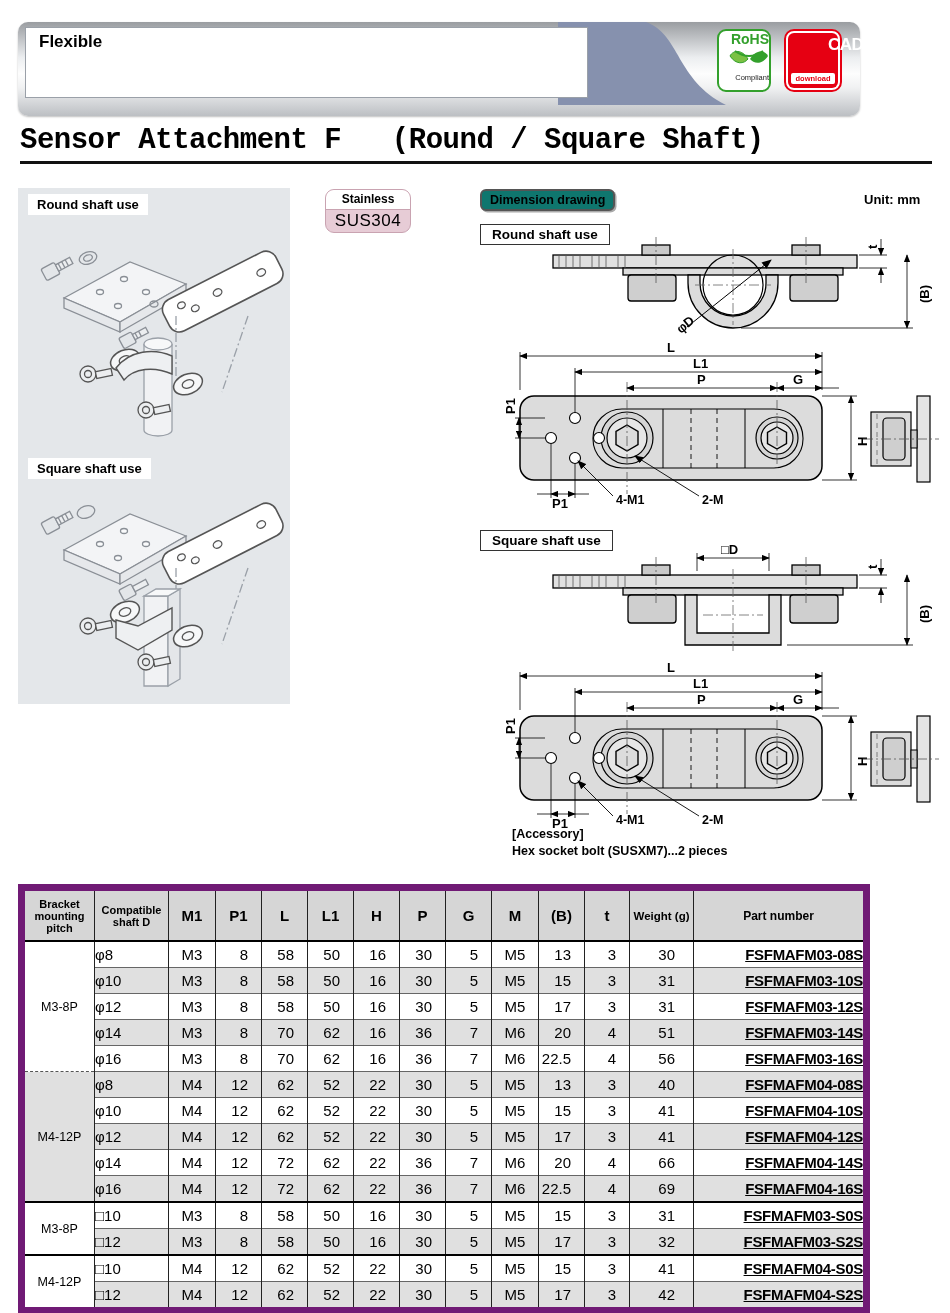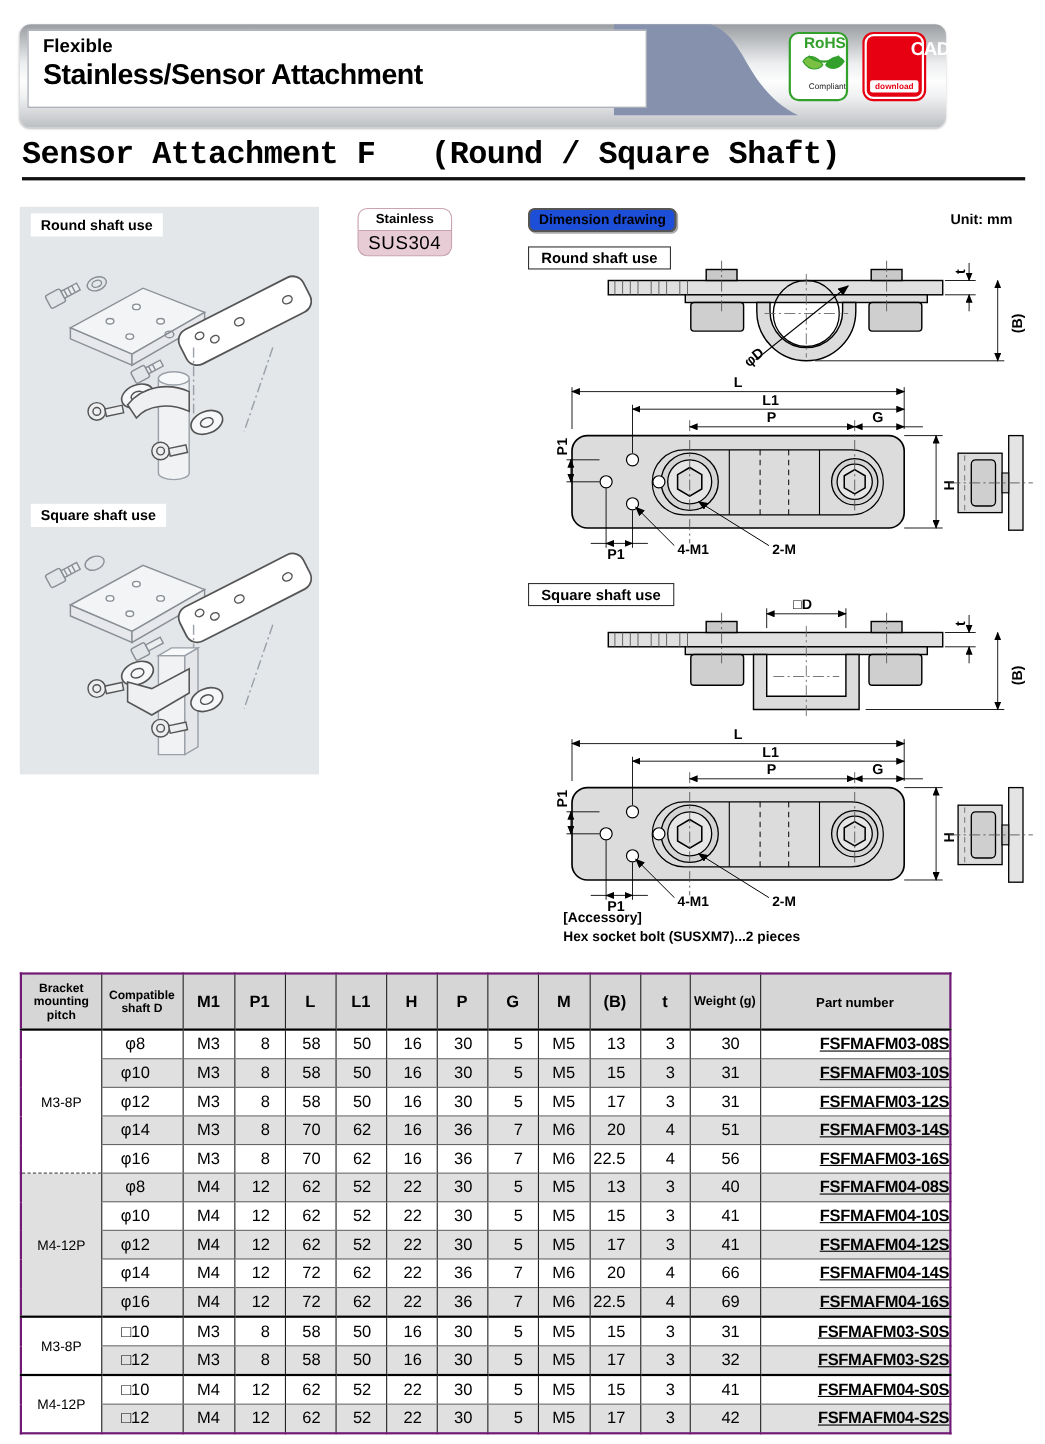--- a/index.html
+++ b/index.html
@@ -31,62 +31,61 @@
   .iso-label{position:absolute;background:#fff;font-size:13px;font-weight:bold;padding:3px 9px;}
   .iso-label.round{left:10px;top:6px;}
   .iso-label.square{left:10px;top:270px;}
 
   
   .sus{left:325px;top:189px;width:86px;height:44px;background:#e7ccd6;border:1.5px solid #c9a3b1;border-radius:9px;overflow:hidden;box-sizing:border-box;text-align:center;}
   .sus-top{background:#fff;font-size:12px;font-weight:bold;line-height:19px;border-bottom:1px solid #c9a3b1;border-radius:7px 7px 0 0;}
   .sus-val{font-size:17px;line-height:22px;letter-spacing:0.5px;}
 
   
-  .dim-title{left:480px;top:189px;border:2px solid #555;border-radius:6px;background:#1d4ed8;font-size:12.5px;font-weight:bold;padding:2px 8px;box-shadow:1.5px 1.5px 0 #aaa;}
+  .dim-title{left:480px;top:189px;border:2px solid #555;border-radius:6px;background:#0f766e;font-size:12.5px;font-weight:bold;padding:2px 8px;box-shadow:1.5px 1.5px 0 #aaa;}
   .unit{left:864px;top:192px;font-size:13px;font-weight:bold;}
   .use-label{border:1.2px solid #333;background:#fff;font-size:13.5px;font-weight:bold;padding:2px 11px;}
   .use-round{left:480px;top:224px;}
   .use-square{left:480px;top:530px;}
   .accessory{left:512px;top:826px;font-size:12.5px;font-weight:bold;line-height:17px;}
 
   svg text{font-family:"Liberation Sans",sans-serif;font-weight:bold;fill:#000;}
   .dimtext{font-size:13px;}
   .leadtext{font-size:12.5px;}
 
   
   .spec-wrap{left:18px;top:884px;}
-  table.spec{border-collapse:collapse;table-layout:fixed;width:845px;border:2px solid #701a75;}
+  table.spec{border-collapse:collapse;table-layout:fixed;width:845px;border:7px solid #701a75;}
   table.spec th{background:#d6d6d6;border-left:1px solid #222;border-bottom:2.5px solid #000;font-weight:bold;height:47px;padding:1px 2px;}
   table.spec th{font-size:15px;}
   table.spec th:nth-child(1),table.spec th:nth-child(2){font-size:11px;}
   table.spec th:nth-child(13){font-size:11.5px;margin-top:28px;}
   table.spec th:nth-child(14){font-size:12px;}
   table.spec td{border-left:1px solid #222;border-top:1px solid #666;height:25px;padding:0;font-size:15px;background:#fff;}
   table.spec tr.shaded td{background:#e0e0e0;}
   table.spec td.pitch{background:#fff;font-size:12.5px;text-align:center;}
   table.spec td.pitch.dashed-top{border-top:1.5px dashed #555;}
   table.spec tr.section-break td{border-top:2.5px solid #000;}
   table.spec tr.group-break td{border-top:2px solid #000;}
-  table.spec td.c0{text-align:center;padding-right:12px;}
+  table.spec td.c0{text-align:left;padding-right:12px;}
   table.spec td.c1,table.spec td.c8{text-align:center;}
   table.spec td.c2,table.spec td.c3,table.spec td.c4,table.spec td.c5,table.spec td.c6,table.spec td.c7,
   table.spec td.c9,table.spec td.c10{text-align:right;padding-right:13px;}
   table.spec td.c11{text-align:right;padding-right:18px;}
   table.spec td.part{text-align:right;padding-left:8px;font-weight:bold;letter-spacing:-0.3px;text-decoration:underline;}
 </style>
 </head>
 <body>
 
 <div class="abs band">
   <svg class="abs band-swoosh" viewBox="0 0 210 83">
     <path d="M0,0 L88,0 C122,12 118,58 168,83 L0,83 Z" fill="#8691ae"></path>
   </svg>
   <div class="abs band-titlebox">
     <div class="series-label">Flexible</div>
-    <div class="series-title">Stainless/Sensor Attachment</div>
   </div>
   <div class="abs rohs">
     <div class="rohs-title">RoHS</div>
     <svg width="40" height="22" viewBox="0 0 40 22">
       <path d="M19,12 C13,2 4,3 1,9 C7,18 15,17 19,12 Z" fill="#7ac143" stroke="#33a02c" stroke-width="1"></path>
       <path d="M21,12 C27,2 36,3 39,9 C33,18 25,17 21,12 Z" fill="#33a02c"></path>
       <path d="M6,4 Q20,14 34,4" fill="none" stroke="#33a02c" stroke-width="2"></path>
     </svg>
     <div class="rohs-sub">Compliant</div>
   </div>

